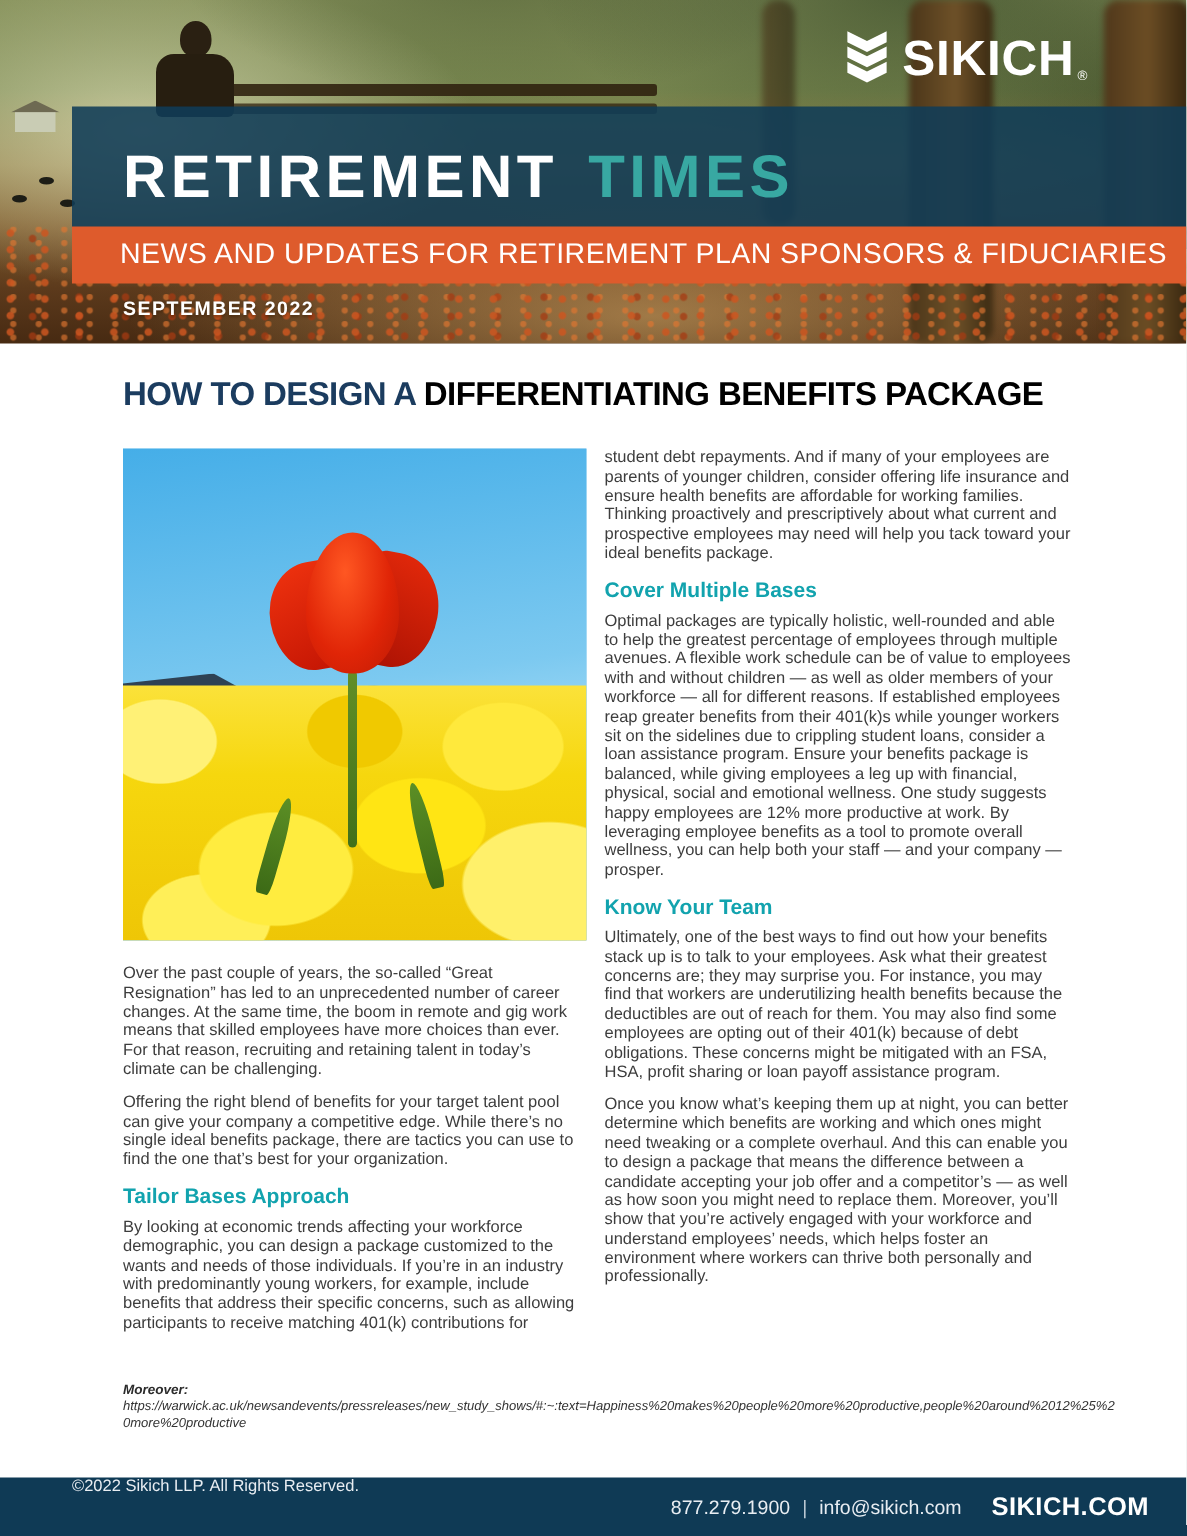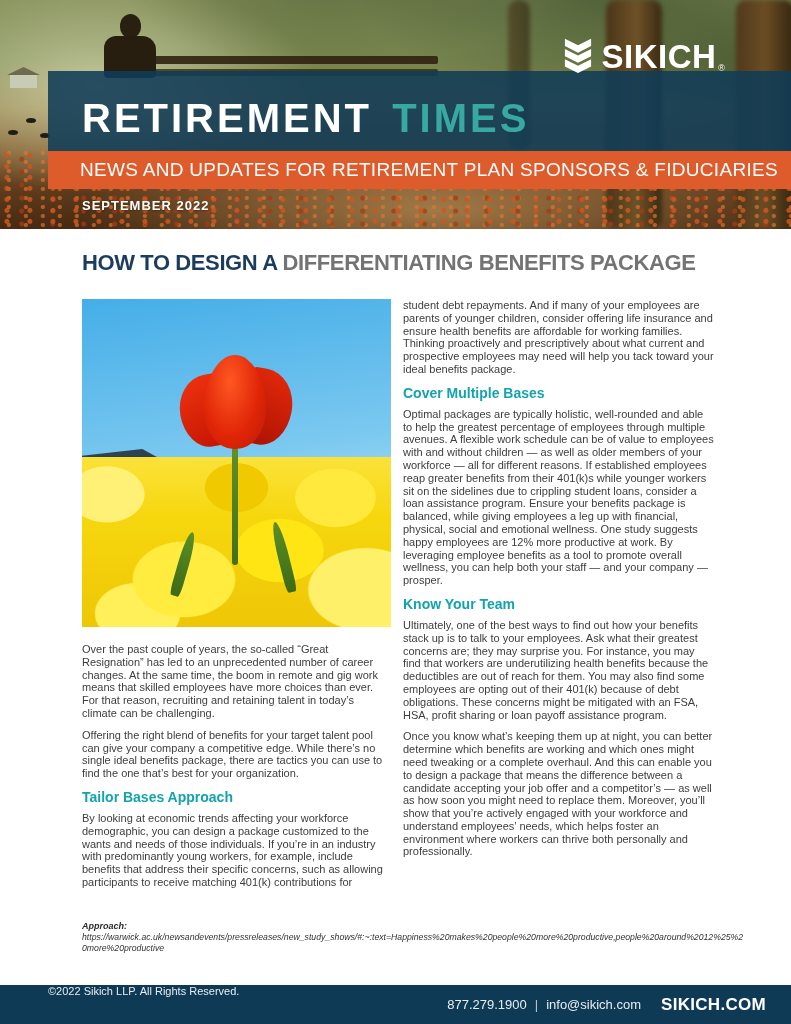--- a/index.html
+++ b/index.html
@@ -32,41 +32,41 @@
           clip-path:polygon(0 100%,50% 0,100% 100%); }
   .bench-rail { position:absolute; background:#30220f; opacity:.9; border-radius:2px; }
   .rail-1 { left:128px; top:56px; width:310px; height:8px; }
   .rail-2 { left:128px; top:69px; width:310px; height:7px; opacity:.75; }
   .person-head { position:absolute; left:120px; top:14px; width:21px; height:24px; border-radius:50% 50% 45% 45%; background:#2a2012; }
   .person-body { position:absolute; left:104px; top:36px; width:52px; height:42px; border-radius:12px 14px 4px 4px; background:#271e10; }
   .goose { position:absolute; width:10px; height:5px; border-radius:50%; background:#1d1d16; }
   .goose-1 { left:26px; top:118px; } .goose-2 { left:8px; top:130px; } .goose-3 { left:40px; top:133px; }
 
   
-  .logo { position:absolute; top:19px; right:66px; display:flex; align-items:center; z-index:5;margin-top:18px; }
+  .logo { position:absolute; top:19px; right:66px; display:flex; align-items:center; z-index:5; }
   .logo svg { width:32px; height:40px; margin-right:8px; }
   .logo-text { color:#fff; font-weight:bold; font-size:33px; letter-spacing:.5px; }
   .logo-reg { color:#fff; font-size:9px; align-self:flex-end; margin:0 0 4px 2px; }
 
   
   .band-blue { position:absolute; left:48px; right:0; top:71px; height:95px; z-index:4;
           background:rgba(16,60,88,.88); display:flex; align-items:center; padding-left:34px; }
   .masthead { font-weight:bold; font-size:40px; letter-spacing:3px; color:#fff; white-space:nowrap; }
   .masthead .accent { color:#38a8a2; margin-left:6px; }
   .band-orange { position:absolute; left:48px; right:0; top:151px; height:38px; z-index:4;
           background:#de5b2c; display:flex; align-items:center; padding-left:32px; }
   .tagline { color:#fff; font-size:19px; letter-spacing:.3px; white-space:nowrap; }
   .issue-date { position:absolute; left:82px; top:198px; z-index:4; color:#fff; font-weight:bold;
           font-size:13px; letter-spacing:1px; text-shadow:0 1px 2px rgba(60,30,5,.6); }
 
   
   .headline { position:absolute; left:82px; top:250px; width:640px; font-weight:bold;
           font-size:22px; letter-spacing:-.4px; white-space:nowrap; }
   .headline .hl-navy { color:#1b3c5f; }
-  .headline .hl-teal { color:#737373; }
+  .headline .hl-teal { color:#000000; }
 
   .col { position:absolute; top:299px; font-size:11px; line-height:12.8px; color:#3d3d3d; }
   .col-left { left:82px; width:309px; }
   .col-right { left:403px; width:312px; }
   .col p { margin-bottom:9px; }
   .col h3 { color:#12a3ae; font-size:14px; line-height:16px; font-weight:bold; margin:4px 0 7px; }
 
   
   .figure { position:relative; width:309px; height:328px; margin-bottom:16px; overflow:hidden; background:#6cc0ee; }
   .sky { position:absolute; inset:0; background:linear-gradient(172deg,#45aee8 0%,#7cc9f0 48%,#b5e3f8 72%,#d9f1fb 100%); }
@@ -186,21 +186,21 @@
   <div class="col col-right">
     <p>student debt repayments. And if many of your employees are parents of younger children, consider offering life insurance and ensure health benefits are affordable for working families. Thinking proactively and prescriptively about what current and prospective employees may need will help you tack toward your ideal benefits package.</p>
     <h3>Cover Multiple Bases</h3>
     <p>Optimal packages are typically holistic, well-rounded and able to help the greatest percentage of employees through multiple avenues. A flexible work schedule can be of value to employees with and without children — as well as older members of your workforce — all for different reasons. If established employees reap greater benefits from their 401(k)s while younger workers sit on the sidelines due to crippling student loans, consider a loan assistance program. Ensure your benefits package is balanced, while giving employees a leg up with financial, physical, social and emotional wellness. One study suggests happy employees are 12% more productive at work. By leveraging employee benefits as a tool to promote overall wellness, you can help both your staff — and your company — prosper.</p>
     <h3>Know Your Team</h3>
     <p>Ultimately, one of the best ways to find out how your benefits stack up is to talk to your employees. Ask what their greatest concerns are; they may surprise you. For instance, you may find that workers are underutilizing health benefits because the deductibles are out of reach for them. You may also find some employees are opting out of their 401(k) because of debt obligations. These concerns might be mitigated with an FSA, HSA, profit sharing or loan payoff assistance program.</p>
     <p>Once you know what’s keeping them up at night, you can better determine which benefits are working and which ones might need tweaking or a complete overhaul. And this can enable you to design a package that means the difference between a candidate accepting your job offer and a competitor’s — as well as how soon you might need to replace them. Moreover, you’ll show that you’re actively engaged with your workforce and understand employees’ needs, which helps foster an environment where workers can thrive both personally and professionally.</p>
   </div>
 
   <div class="sources">
-    <div class="src-label">Approach:</div>
+    <div class="src-label">Moreover:</div>
     <div class="src-url">https://warwick.ac.uk/newsandevents/pressreleases/new_study_shows/#:~:text=Happiness%20makes%20people%20more%20productive,people%20around%2012%25%20more%20productive</div>
   </div>
 
   <div class="footer">
     <div class="footer-left">©2022 Sikich LLP. All Rights Reserved.</div>
     <div class="footer-right">
       <span class="footer-contact">877.279.1900</span>
       <span class="footer-sep">|</span>
       <span class="footer-contact">info@sikich.com</span>
       <span class="footer-site">SIKICH.COM</span>

